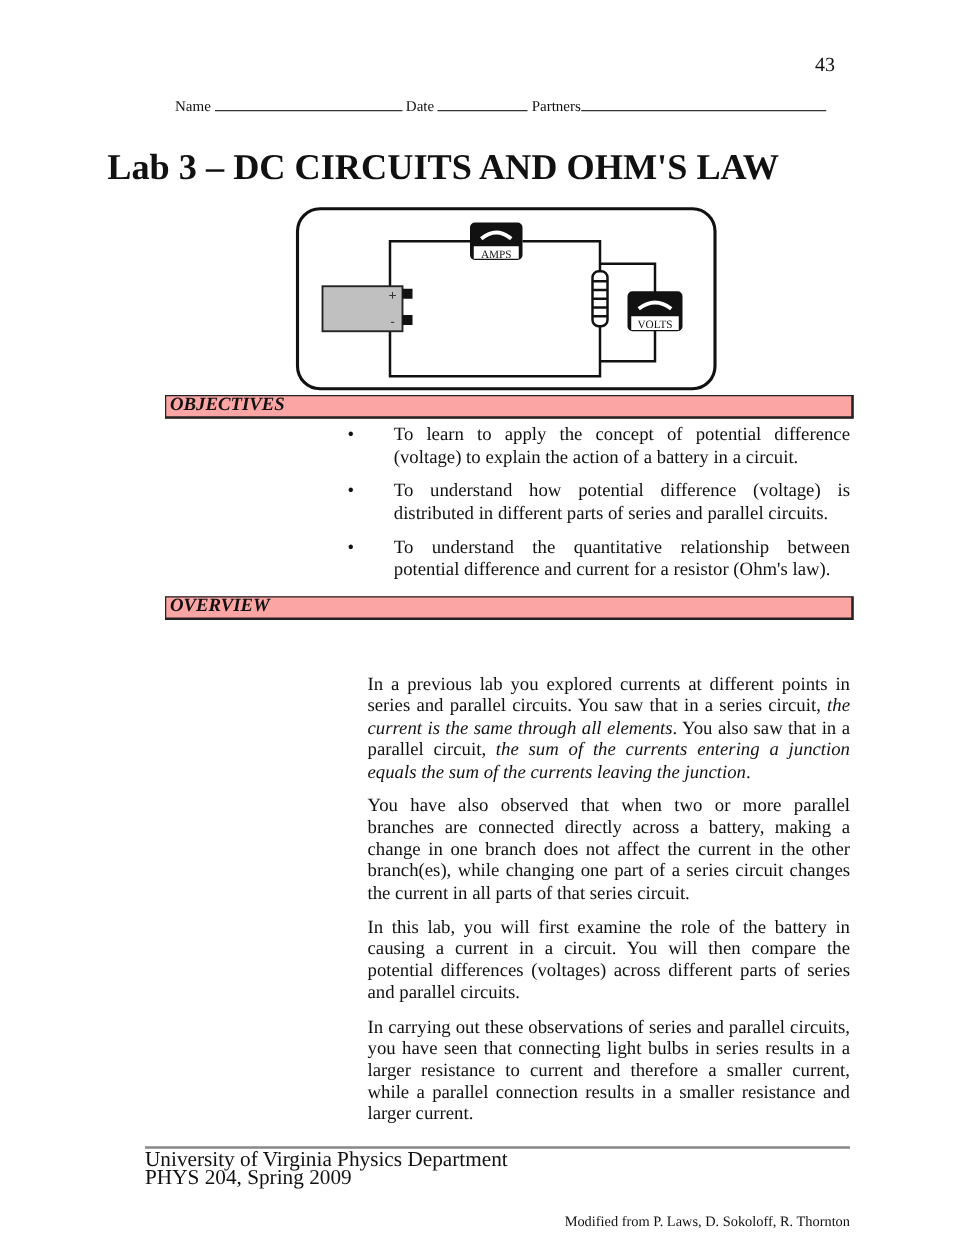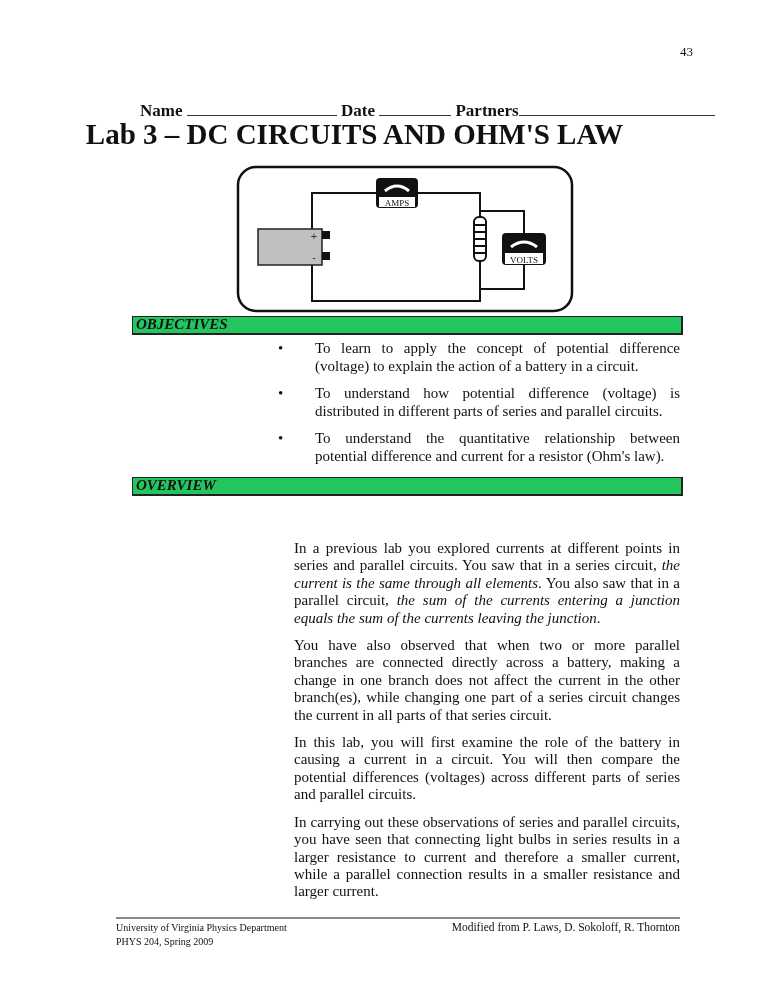--- a/index.html
+++ b/index.html
@@ -1,45 +1,45 @@
 <!DOCTYPE html>
 <html><head>
   <meta charset="utf-8">
   <style>
     html, body { margin: 0; padding: 0; background: #ffffff; }
     body {
       width: 768px; height: 994px; position: relative; overflow: hidden;
       font-family: "Liberation Serif", serif; color: #111;
     }
     .abs { position: absolute; }
-    .page-number { left: 680px; top: 44px; font-size: 13px; }
-    .header-line { left: 140px; top: 101px; font-size: 17px; white-space: nowrap; font-weight: bold; }
+    .page-number { left: 652px; top: 44px; font-size: 16px; }
+    .header-line { left: 140px; top: 78px; font-size: 12px; white-space: nowrap; }
     .blank { display: inline-block; border-bottom: 1px solid #333; height: 10px; vertical-align: baseline; }
     .title {
       left: 0; width: 709px; top: 118px; text-align: center;
       font-size: 29px; font-weight: bold; letter-spacing: 0px;
     }
     .diagram { left: 236px; top: 165px; width: 338px; height: 148px; }
     .section-bar {
       left: 132px; width: 548px; height: 16px;
       border: 1px solid #222; border-right-width: 2px; border-bottom-width: 2px;
-      background: #22c55e;
+      background: #fca5a5;
     }
     .section-bar span {
       position: absolute; left: 3px; top: -1px;
       font-weight: bold; font-style: italic; font-size: 15px;
     }
     .objectives { left: 278px; top: 340px; width: 402px; }
     .obj-item { position: relative; padding-left: 37px; margin-bottom: 10px; font-size: 15px; line-height: 17.5px; text-align: justify; }
     .obj-item .bullet { position: absolute; left: 0; top: 0; }
     .overview { left: 294px; top: 512px; width: 386px; font-size: 15px; line-height: 17.4px; text-align: justify; margin-top: 28px; }
     .overview p { margin: 0 0 10px 0; }
     .footer-rule { left: 116px; top: 917px; width: 564px; height: 2px; background: #888; }
-    .footer-left { left: 116px; top: 921px; font-size: 10px; line-height: 14px; }
-    .footer-right { left: 420px; width: 260px; top: 921px; font-size: 11.5px; text-align: right; }
+    .footer-left { left: 116px; top: 921px; font-size: 17px; line-height: 14px; }
+    .footer-right { left: 420px; width: 260px; top: 972px; font-size: 11.5px; text-align: right; }
   </style>
 </head>
 <body>
 
 <div class="abs page-number">43</div>
 
 <div class="abs header-line">
   <span>Name</span>
   <span class="blank" style="width:150px"></span>
   <span>Date</span>

